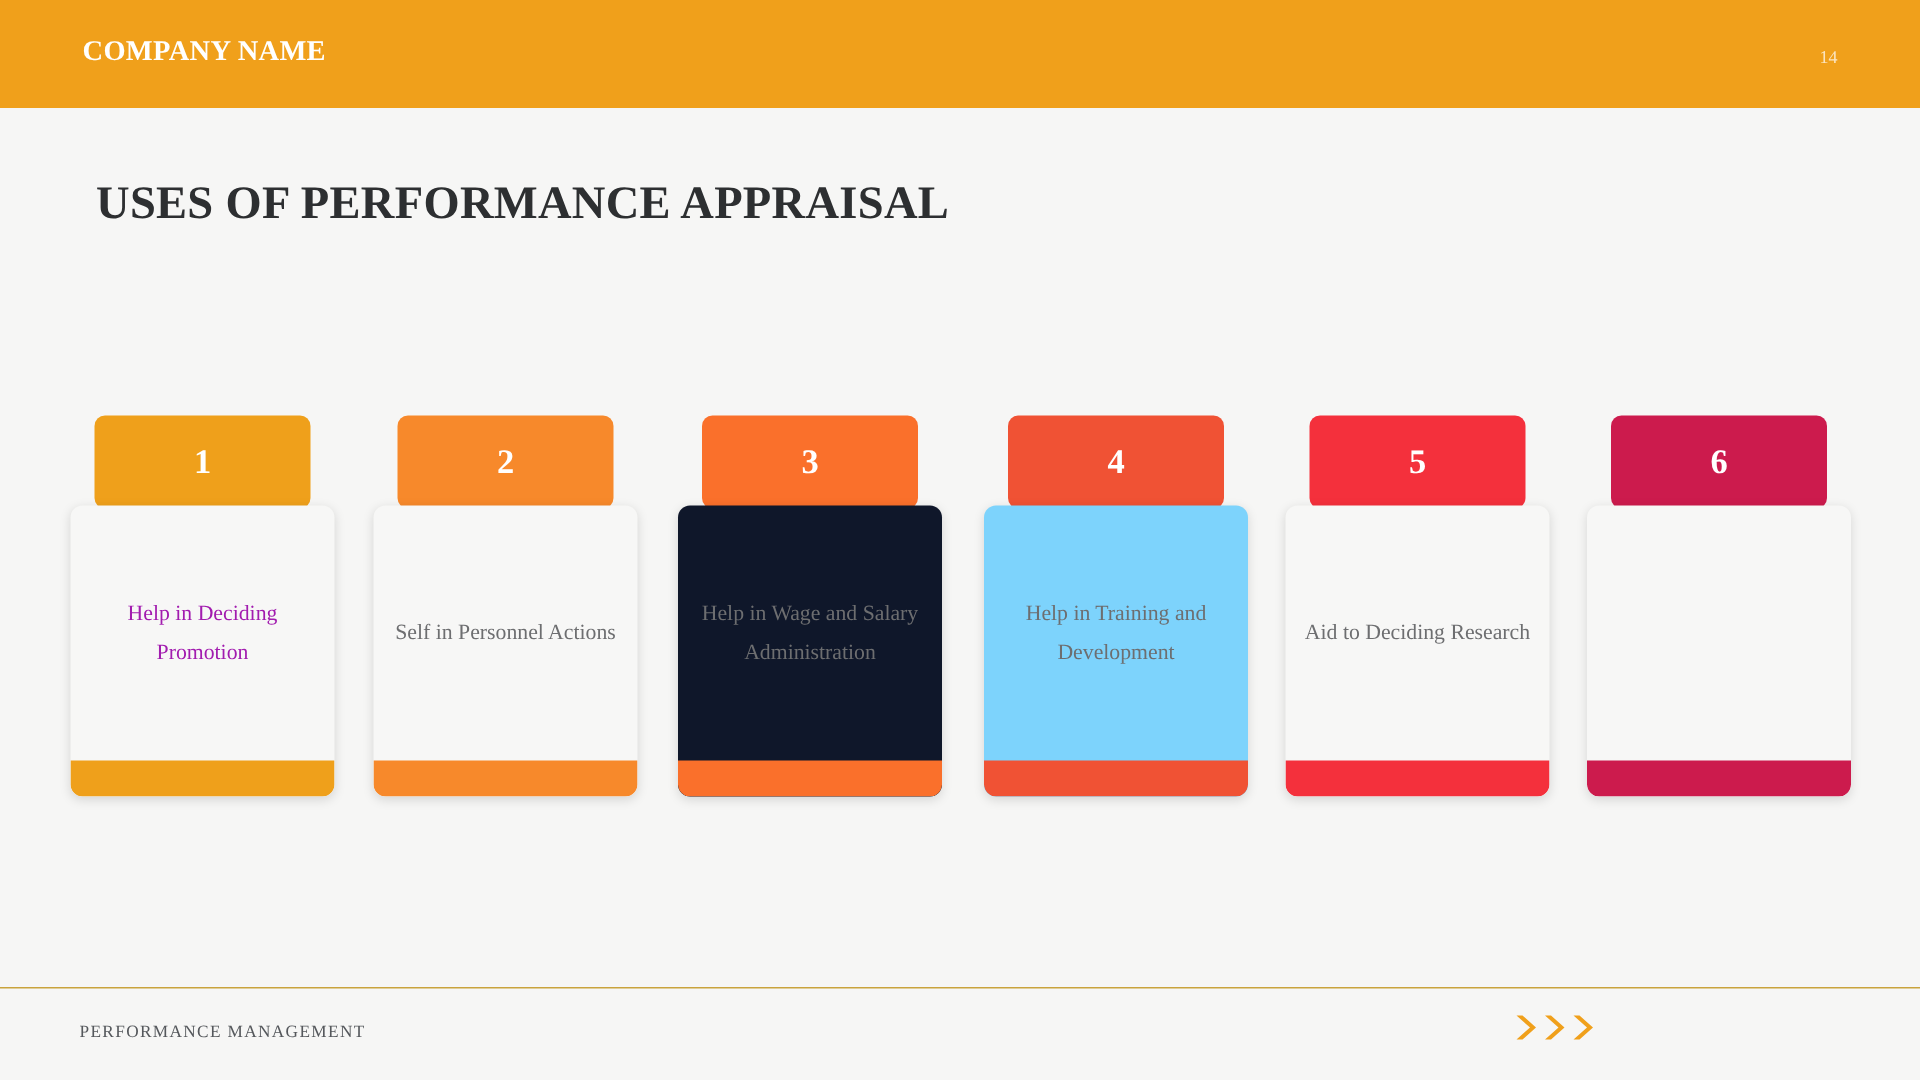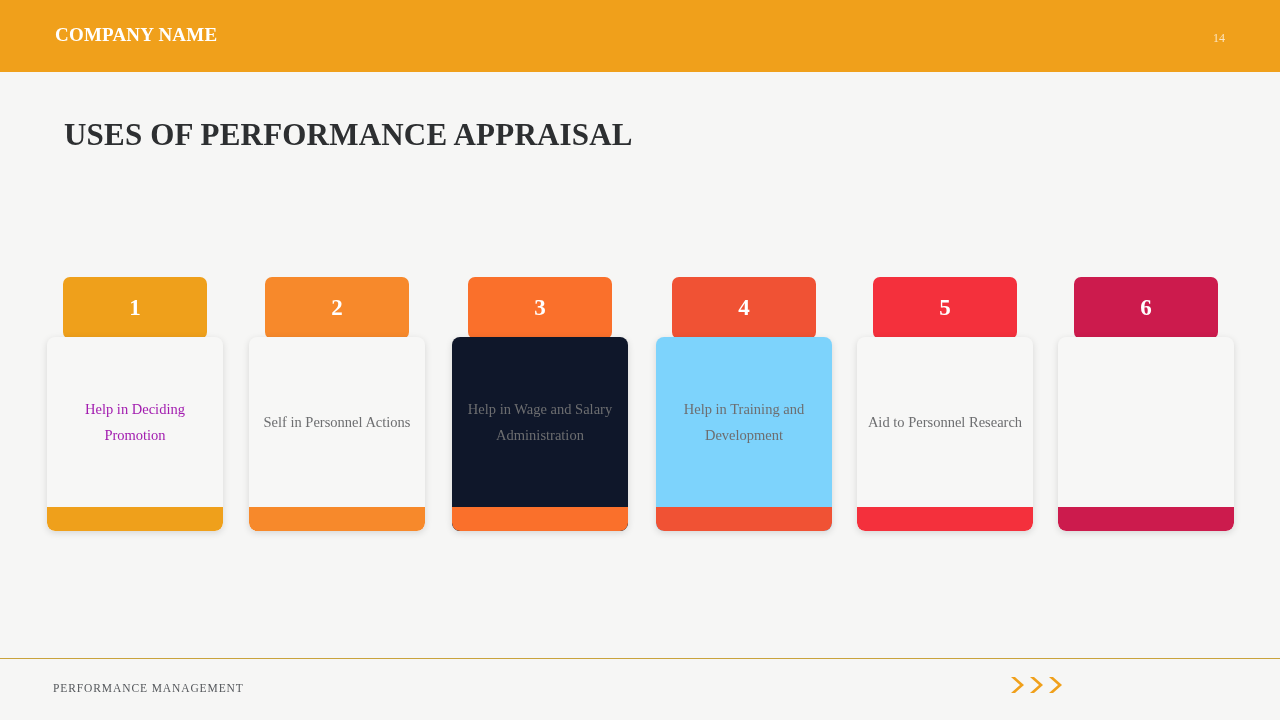--- a/index.html
+++ b/index.html
@@ -207,21 +207,21 @@
         <div class="card-text" style="color: rgb(109, 110, 112);">Help in Training and Development</div>
         <div class="card-strip" style="background: rgb(240, 82, 52);"></div>
       </div>
     </div>
 
     <div class="card" style="left:810px;">
       <div class="card-tab" style="background: rgb(244, 48, 60);">
         <span class="card-number">5</span>
       </div>
       <div class="card-body" style="background: rgb(247, 247, 246);">
-        <div class="card-text" style="color: rgb(109, 110, 112);">Aid to Personnel Research</div>
+        <div class="card-text" style="color: rgb(109, 110, 112);">Aid to Deciding Research</div>
         <div class="card-strip" style="background: rgb(244, 48, 60);"></div>
       </div>
     </div>
 
     <div class="card" style="left:1011px;">
       <div class="card-tab" style="background: rgb(204, 27, 77);">
         <span class="card-number">6</span>
       </div>
       <div class="card-body" style="background: rgb(247, 247, 246);">
         <div class="card-strip" style="background: rgb(204, 27, 77);"></div>

